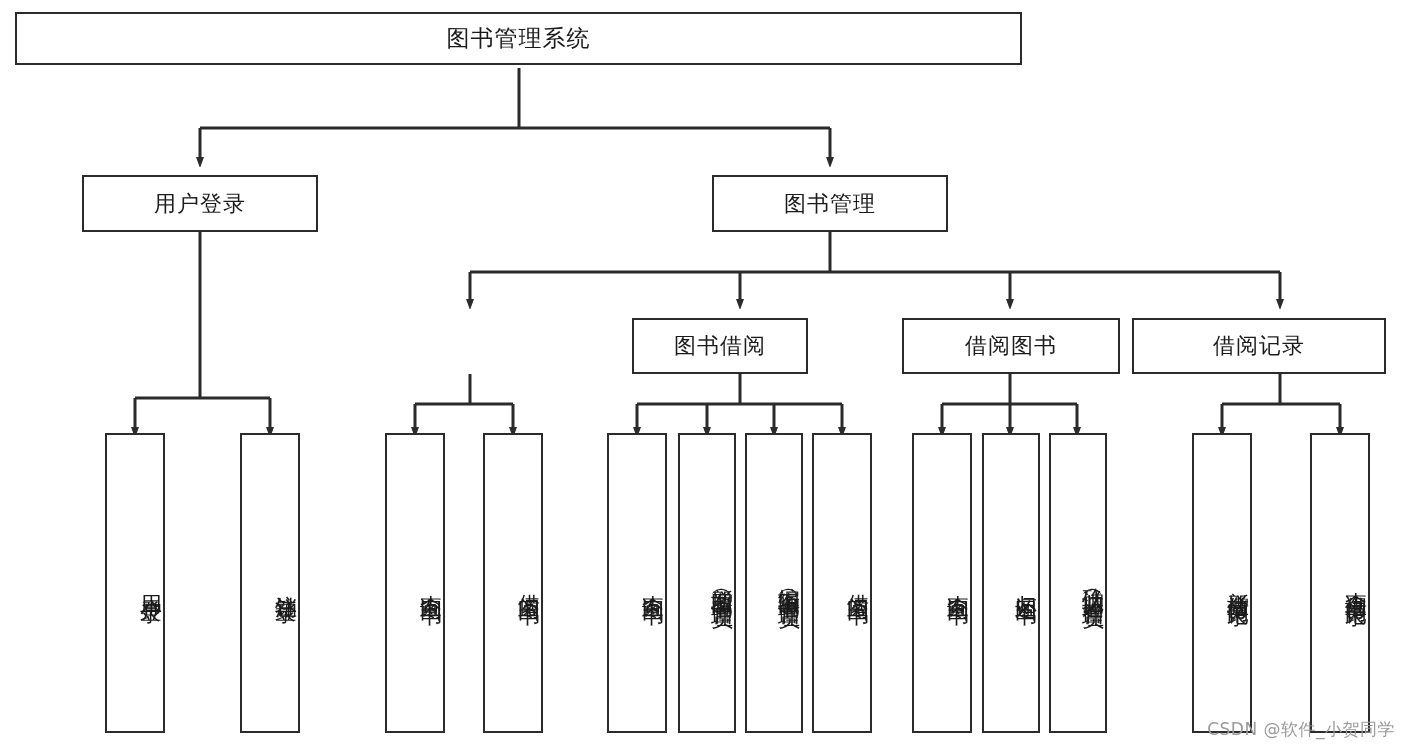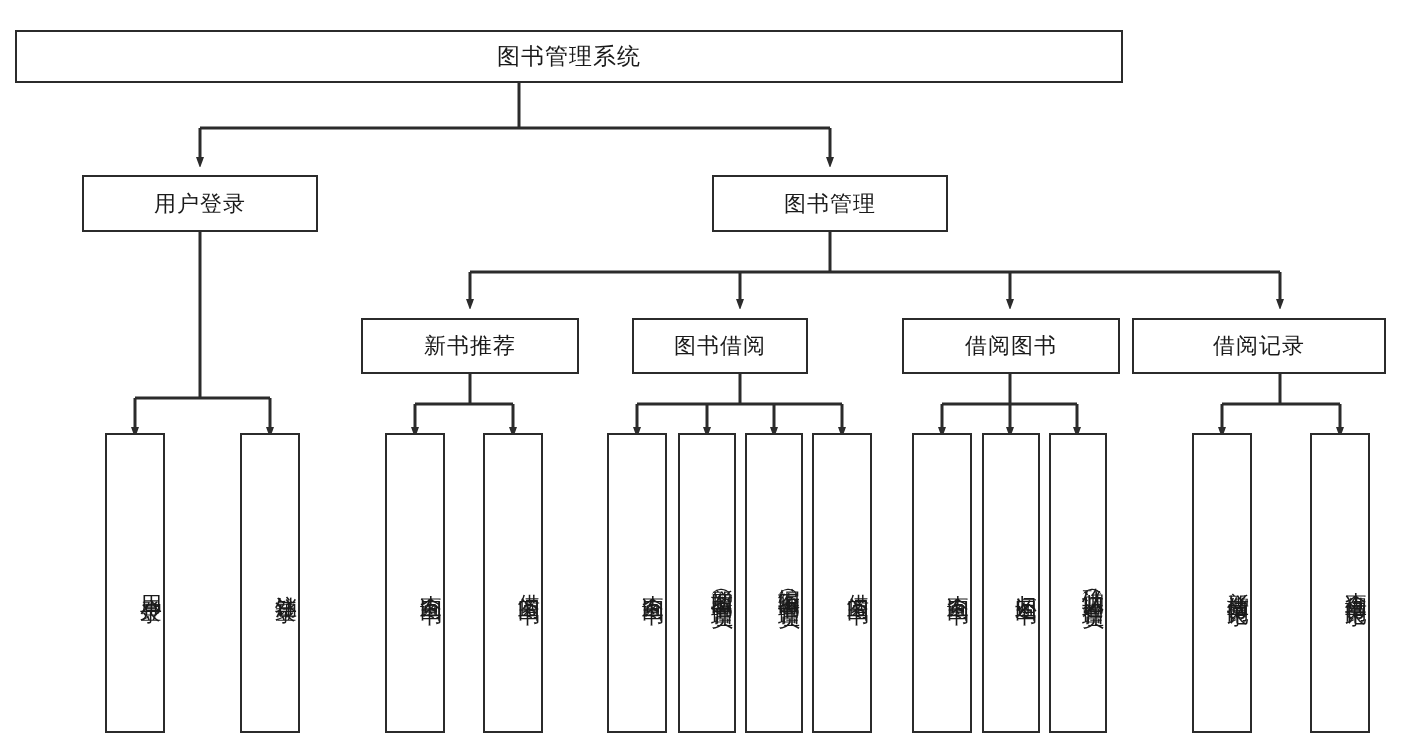--- a/index.html
+++ b/index.html
@@ -116,34 +116,31 @@
       <path d="M1010,404 L1010,428" marker-end="url(#arrow)"></path>
       <path d="M1077,404 L1077,428" marker-end="url(#arrow)"></path>
 
       <path d="M1280,374 L1280,404"></path>
       <path d="M1222,404 L1340,404"></path>
       <path d="M1222,404 L1222,428" marker-end="url(#arrow)"></path>
       <path d="M1340,404 L1340,428" marker-end="url(#arrow)"></path>
     </g>
   </svg>
 
-  <div class="node h root" style="left:15px; top:30px; width:1108px; height:53px;justify-content:center;">
+  <div class="node h root" style="left:15px; top:12px; width:1007px; height:53px;justify-content:center;">
     <span class="label">图书管理系统</span>
   </div>
 
   <div class="node h" style="left:82px; top:175px; width:236px; height:57px;">
     <span class="label">用户登录</span>
   </div>
   <div class="node h" style="left:712px; top:175px; width:236px; height:57px;">
     <span class="label">图书管理</span>
   </div>
 
-  <div class="node h" style="left:361px; top:318px; width:218px; height:56px;">
-    <span class="label">新书推荐</span>
-  </div>
   <div class="node h" style="left:632px; top:318px; width:176px; height:56px;">
     <span class="label">图书借阅</span>
   </div>
   <div class="node h" style="left:902px; top:318px; width:218px; height:56px;">
     <span class="label">借阅图书</span>
   </div>
   <div class="node h" style="left:1132px; top:318px; width:254px; height:56px;">
     <span class="label">借阅记录</span>
   </div>
 
@@ -184,14 +181,15 @@
     <span class="label">确认归还（管理员）</span>
   </div>
 
   <div class="node v" style="left:1192px; top:433px; width:60px; height:300px;">
     <span class="label">新增借阅记录</span>
   </div>
   <div class="node v" style="left:1310px; top:433px; width:60px; height:300px;">
     <span class="label">查询借阅记录</span>
   </div>
 
+  <div class="watermark">CSDN @软件_小贺同学</div>
 
 </div>
 
 </body></html>

